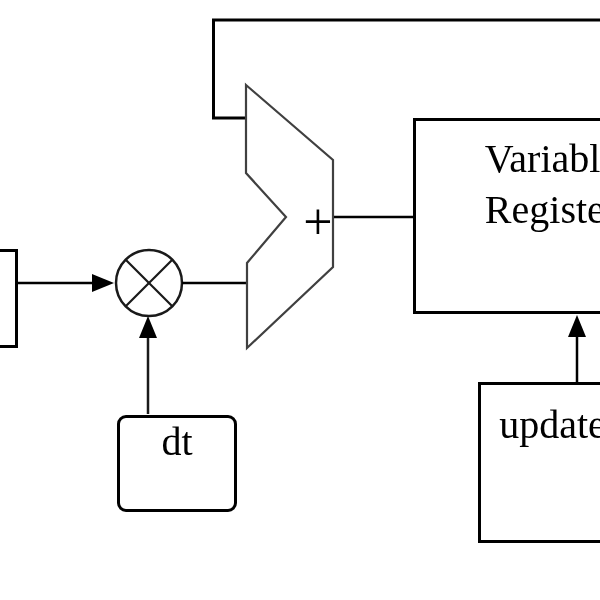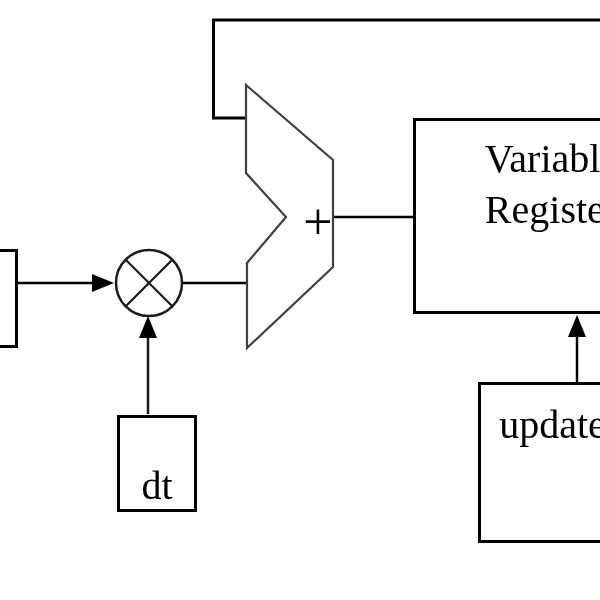--- a/index.html
+++ b/index.html
@@ -39,23 +39,24 @@
   }
   #input-box {
     left: -30px;
     top: 249px;
     width: 48px;
     height: 99px;
   }
   #dt-box {
     left: 117px;
     top: 415px;
-    width: 80px;
+    width: 120px;
     height: 97px;
-    justify-content: flex-end;
+    justify-content: flex-start;
+    border-radius: 9px;
   }
   #dt-box .line {
     font-size: 40px;
   }
   #register-box {
     left: 413px;
     top: 118px;
     width: 277px;
     height: 196px;
     padding-top: 12px;

